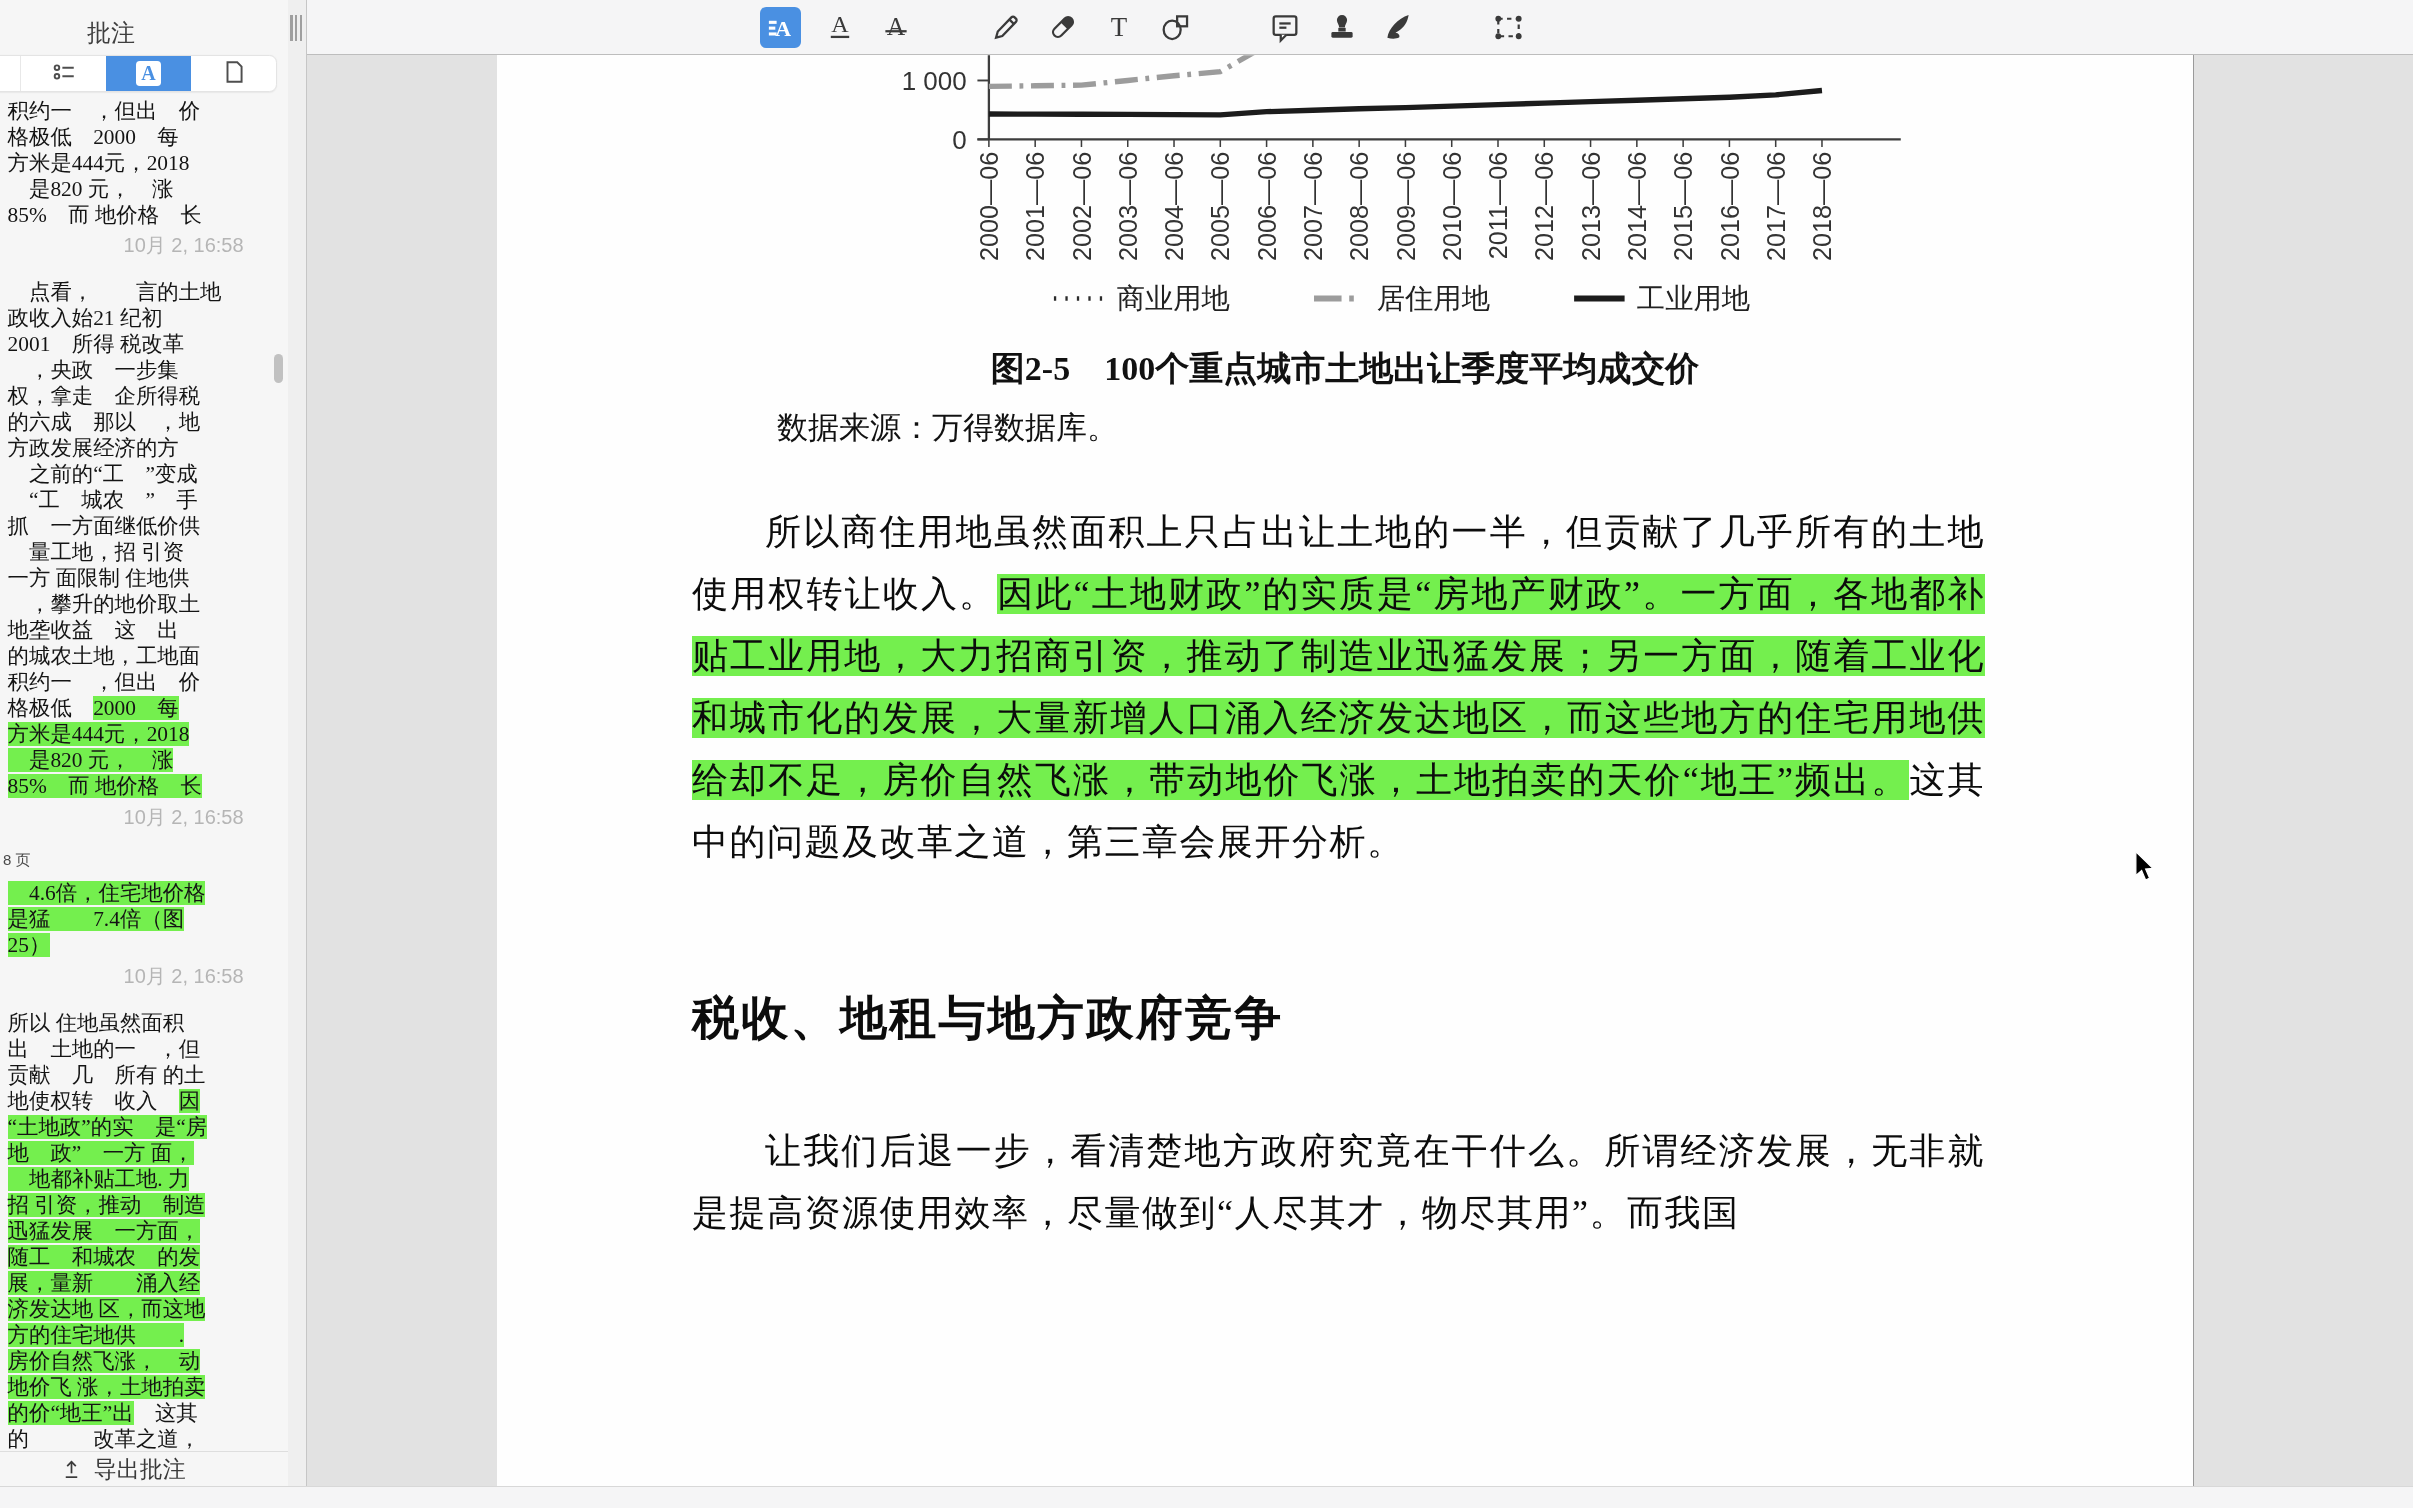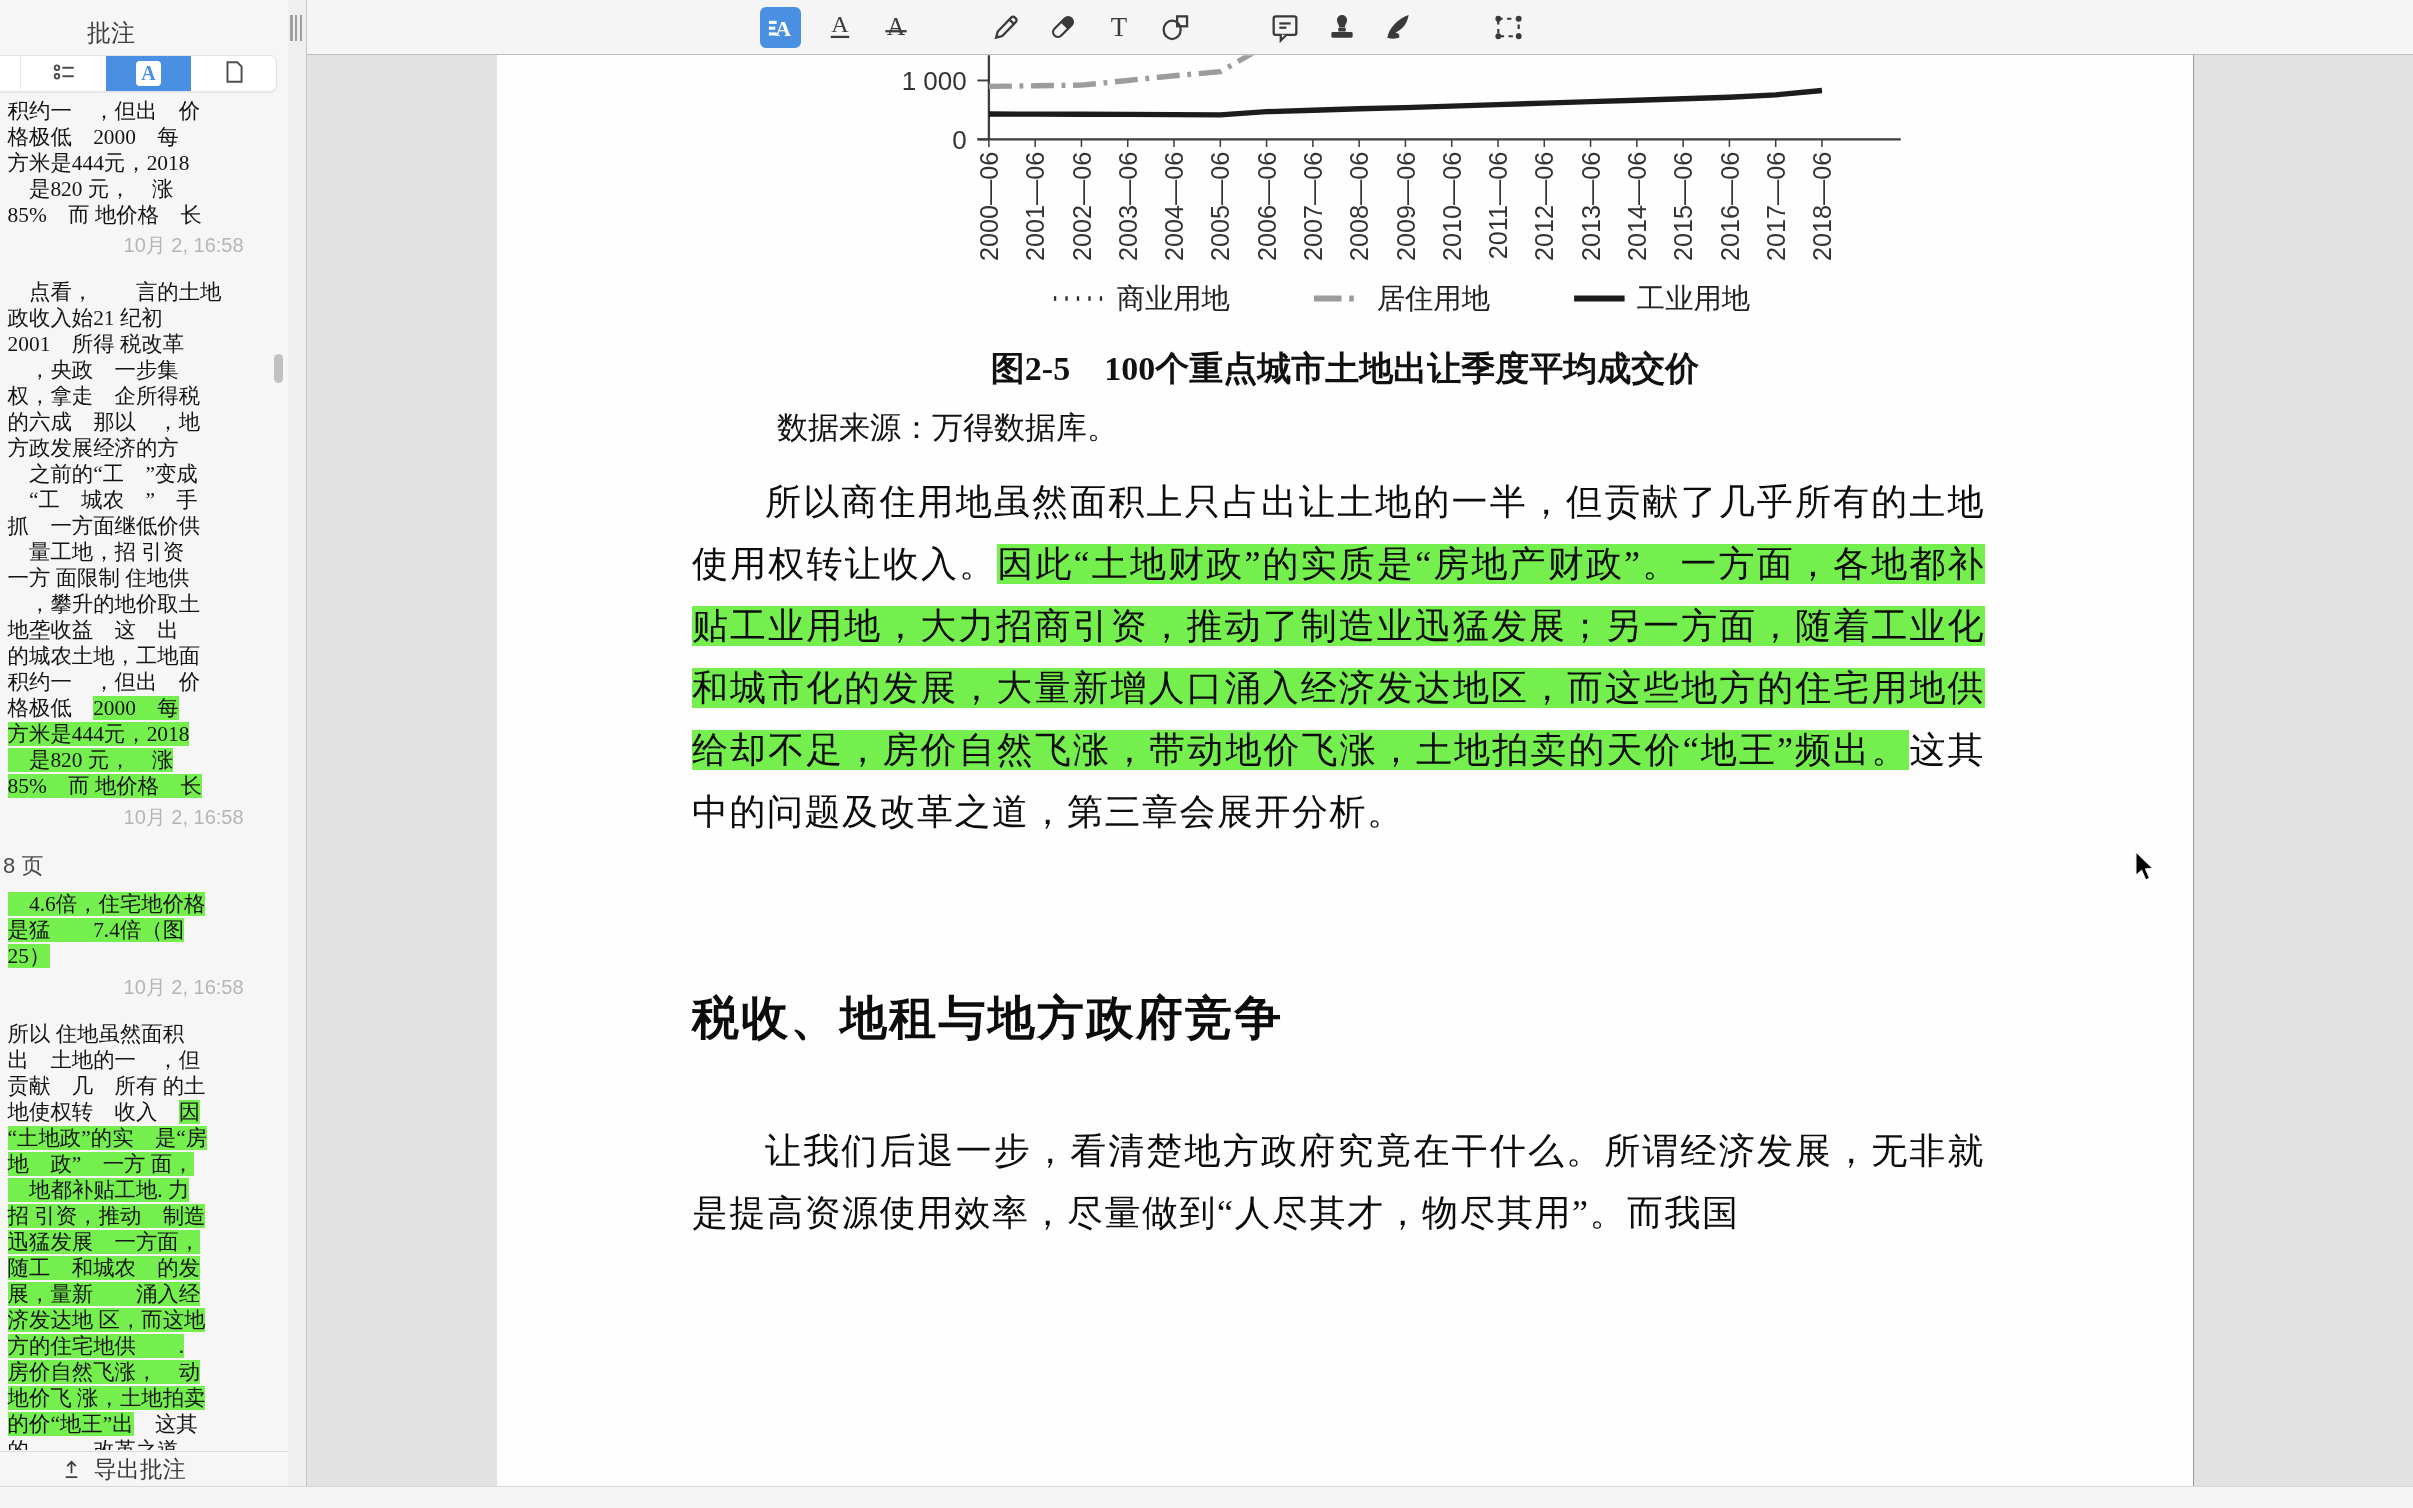--- a/index.html
+++ b/index.html
@@ -21,21 +21,21 @@
            justify-content:center;font-family:"Liberation Serif","DejaVu Serif",serif;
            font-weight:bold;font-size:20px;color:#4a90e2;}
   #ann-list{position:absolute;left:0;top:90px;width:288px;height:1360px;overflow:hidden;
             padding:0;box-sizing:border-box;}
   .entry{margin:0 23px 20px 7.6px;cursor:default;}
   .entry:first-child{margin-top:7.6px;}
   .ann-line{font-family:"Liberation Serif","DejaVu Serif",serif;font-size:21.4px;line-height:26px;
             color:#141414;white-space:pre;}
   .hl{background:var(--hl);}
   .timestamp{text-align:right;padding-right:21.4px;font-size:20px;color:#b5b5b5;margin-top:4.6px;}
-  .page-label{font-size:22px;color:#4a4a4a;margin:7.6px 0 10.7px -4.6px;}
+  .page-label{font-size:15px;color:#4a4a4a;margin:7.6px 0 10.7px -4.6px;}
   #side-scrollthumb{position:absolute;right:4.6px;top:354px;width:9.2px;height:29px;border-radius:4.6px;
                     background:#c1c1c1;}
   #export-row{position:absolute;left:0;bottom:0;width:288px;height:35px;border-top:0.8px solid #dedede;
               background:#f6f6f6;display:flex;align-items:center;padding-left:60px;box-sizing:border-box;
               color:#3a3a3a;font-size:23px;cursor:pointer;}
   #export-row svg{margin-right:10.7px;}
   
   #splitter{position:absolute;left:288px;top:0;width:17.6px;height:1486px;background:#efefef;
             border-right:0.8px solid #c6c6c6;}
   .grip{position:absolute;left:3.1px;top:15.3px;width:2.3px;height:26px;background:#9f9f9f;}
@@ -52,21 +52,21 @@
   #page{position:absolute;left:190px;top:55px;width:1696px;height:1431px;background:#fefefe;
         border-right:0.8px solid #9a9a9a;}
   #chart-svg{position:absolute;left:0;top:0;}
   #fig-caption{position:absolute;left:0;top:291px;width:1696px;text-align:center;
                font-family:"Liberation Serif","DejaVu Serif",serif;font-weight:bold;font-size:34px;color:#111;}
   #fig-source{position:absolute;left:260px;top:352px;
               font-family:"Liberation Serif","DejaVu Serif",serif;font-size:31px;color:#111;margin-left:20px;}
   .para{position:absolute;left:195px;width:1293px;font-family:"Liberation Serif","DejaVu Serif",serif;
         font-size:36px;line-height:62px;color:#0c0c0c;text-align:justify;letter-spacing:1.5px;
         text-indent:73px;}
-  #para1{top:416px;}
+  #para1{top:446px;}
   #section-heading{position:absolute;left:195px;top:932px;
                    font-family:"Liberation Serif","DejaVu Serif",serif;font-weight:bold;
                    font-size:47px;color:#0c0c0c;letter-spacing:2.3px;}
   #para2{top:1065px;}
   
   #bottombar{position:absolute;left:0;top:1486px;width:2413px;height:23px;background:#f5f5f6;
              border-top:0.8px solid #d8d8d8;}
   #cursor{position:absolute;left:2131px;top:851px;}
 </style>
 </head>

